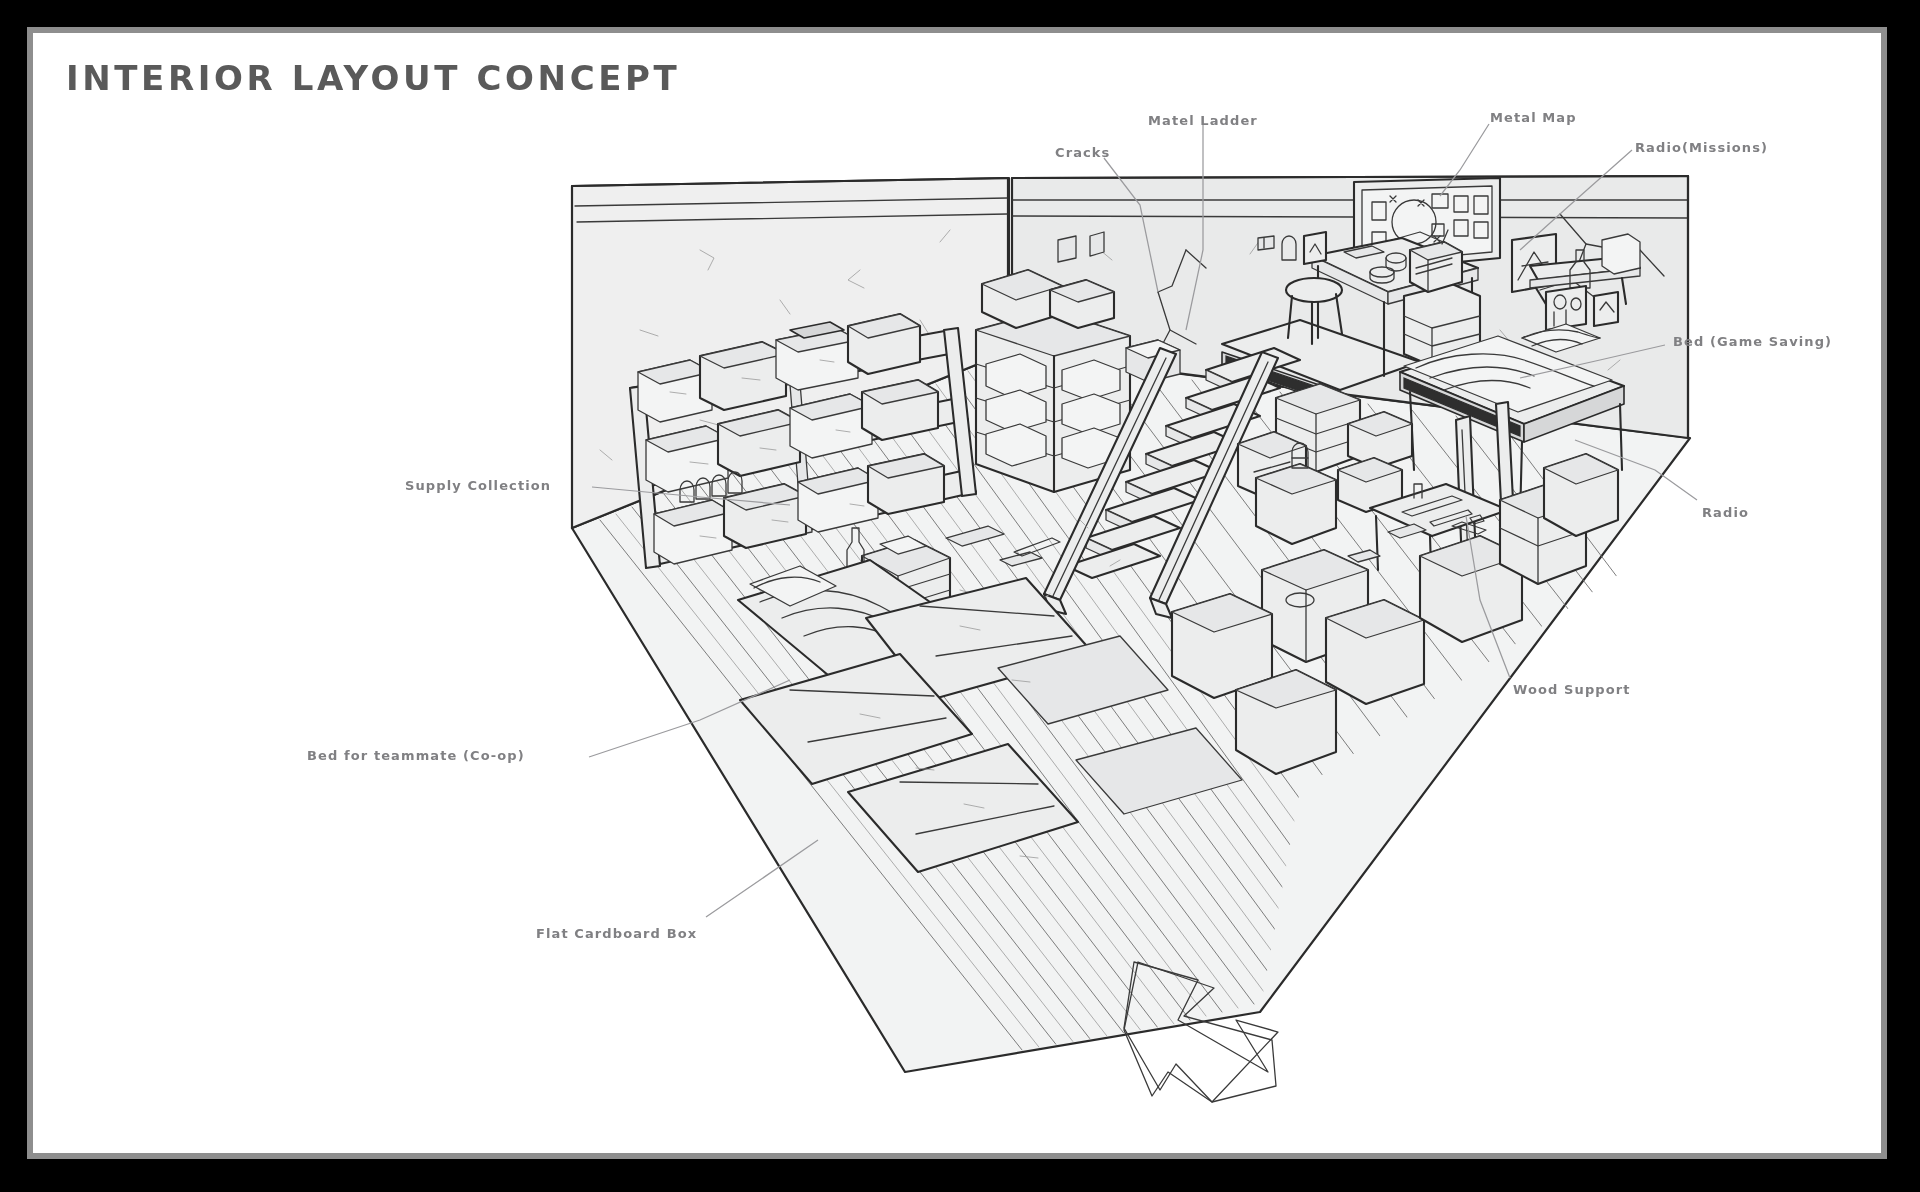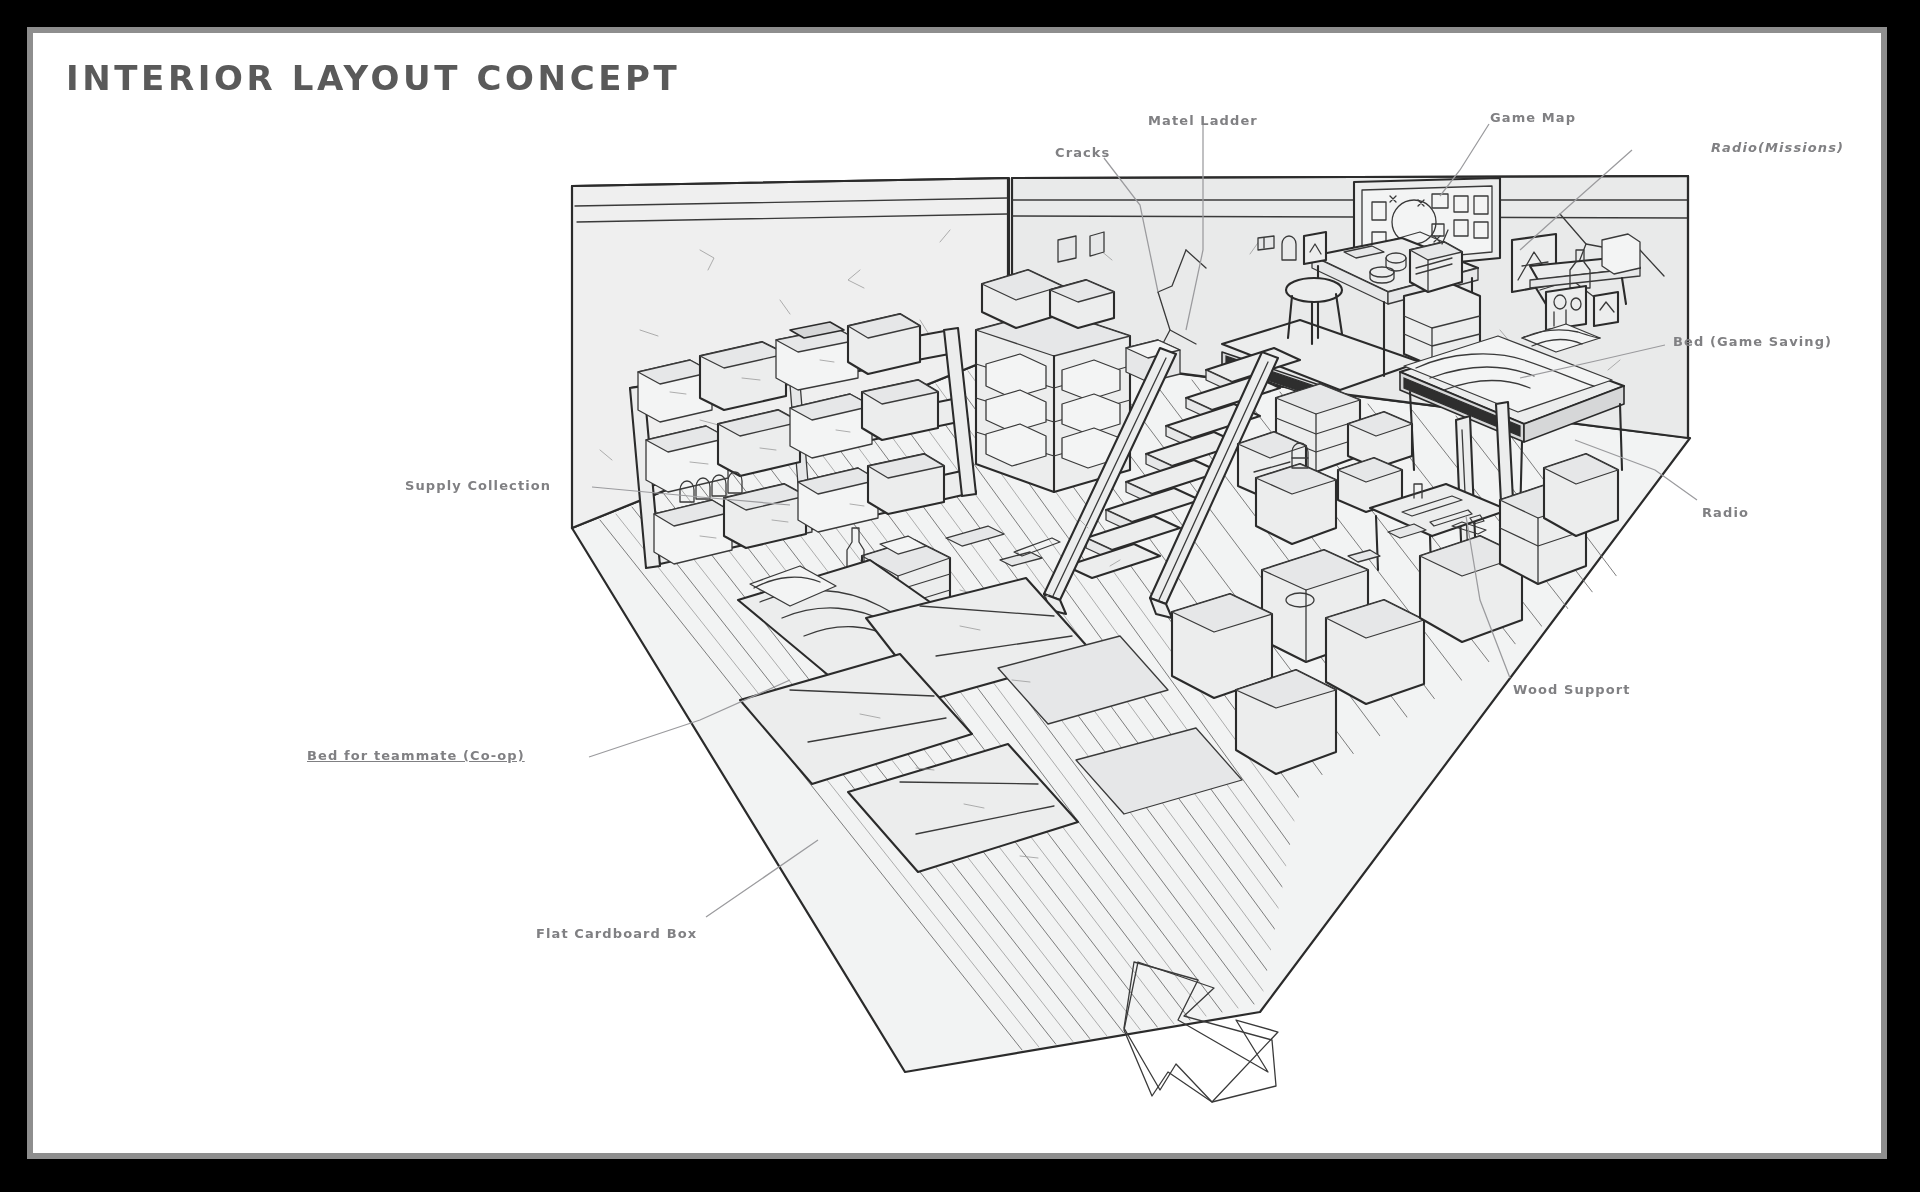--- a/index.html
+++ b/index.html
@@ -562,22 +562,22 @@
         <polyline points="1510,678 1480,600 1466,516" class="lead"></polyline>
         <polyline points="592,487 700,497 790,505" class="lead"></polyline>
         <polyline points="589,757 700,720 790,680" class="lead"></polyline>
         <polyline points="706,917 760,880 818,840" class="lead"></polyline>
       </g>
   </svg>
 
   <div id="labels">
       <div class="lbl" style="left: 1055px; top: 145px;">Cracks</div>
       <div class="lbl" style="left: 1148px; top: 113px;">Matel Ladder</div>
-      <div class="lbl" style="left: 1490px; top: 110px;">Game Map</div>
-      <div class="lbl" style="left: 1711px; top: 140px; font-style: italic;">Radio(Missions)</div>
+      <div class="lbl" style="left: 1490px; top: 110px;">Metal Map</div>
+      <div class="lbl" style="left: 1635px; top: 140px;">Radio(Missions)</div>
       <div class="lbl" style="left: 1673px; top: 334px;">Bed (Game Saving)</div>
       <div class="lbl" style="left: 1702px; top: 505px;">Radio</div>
       <div class="lbl" style="left: 1513px; top: 682px;">Wood Support</div>
       <div class="lbl" style="left: 405px; top: 478px;">Supply Collection</div>
-      <div class="lbl" style="left: 307px; top: 748px; text-decoration: underline;">Bed for teammate (Co-op)</div>
+      <div class="lbl" style="left: 307px; top: 748px;">Bed for teammate (Co-op)</div>
       <div class="lbl" style="left: 536px; top: 926px;">Flat Cardboard Box</div>
     </div>
 </div>
 
 </body></html>

